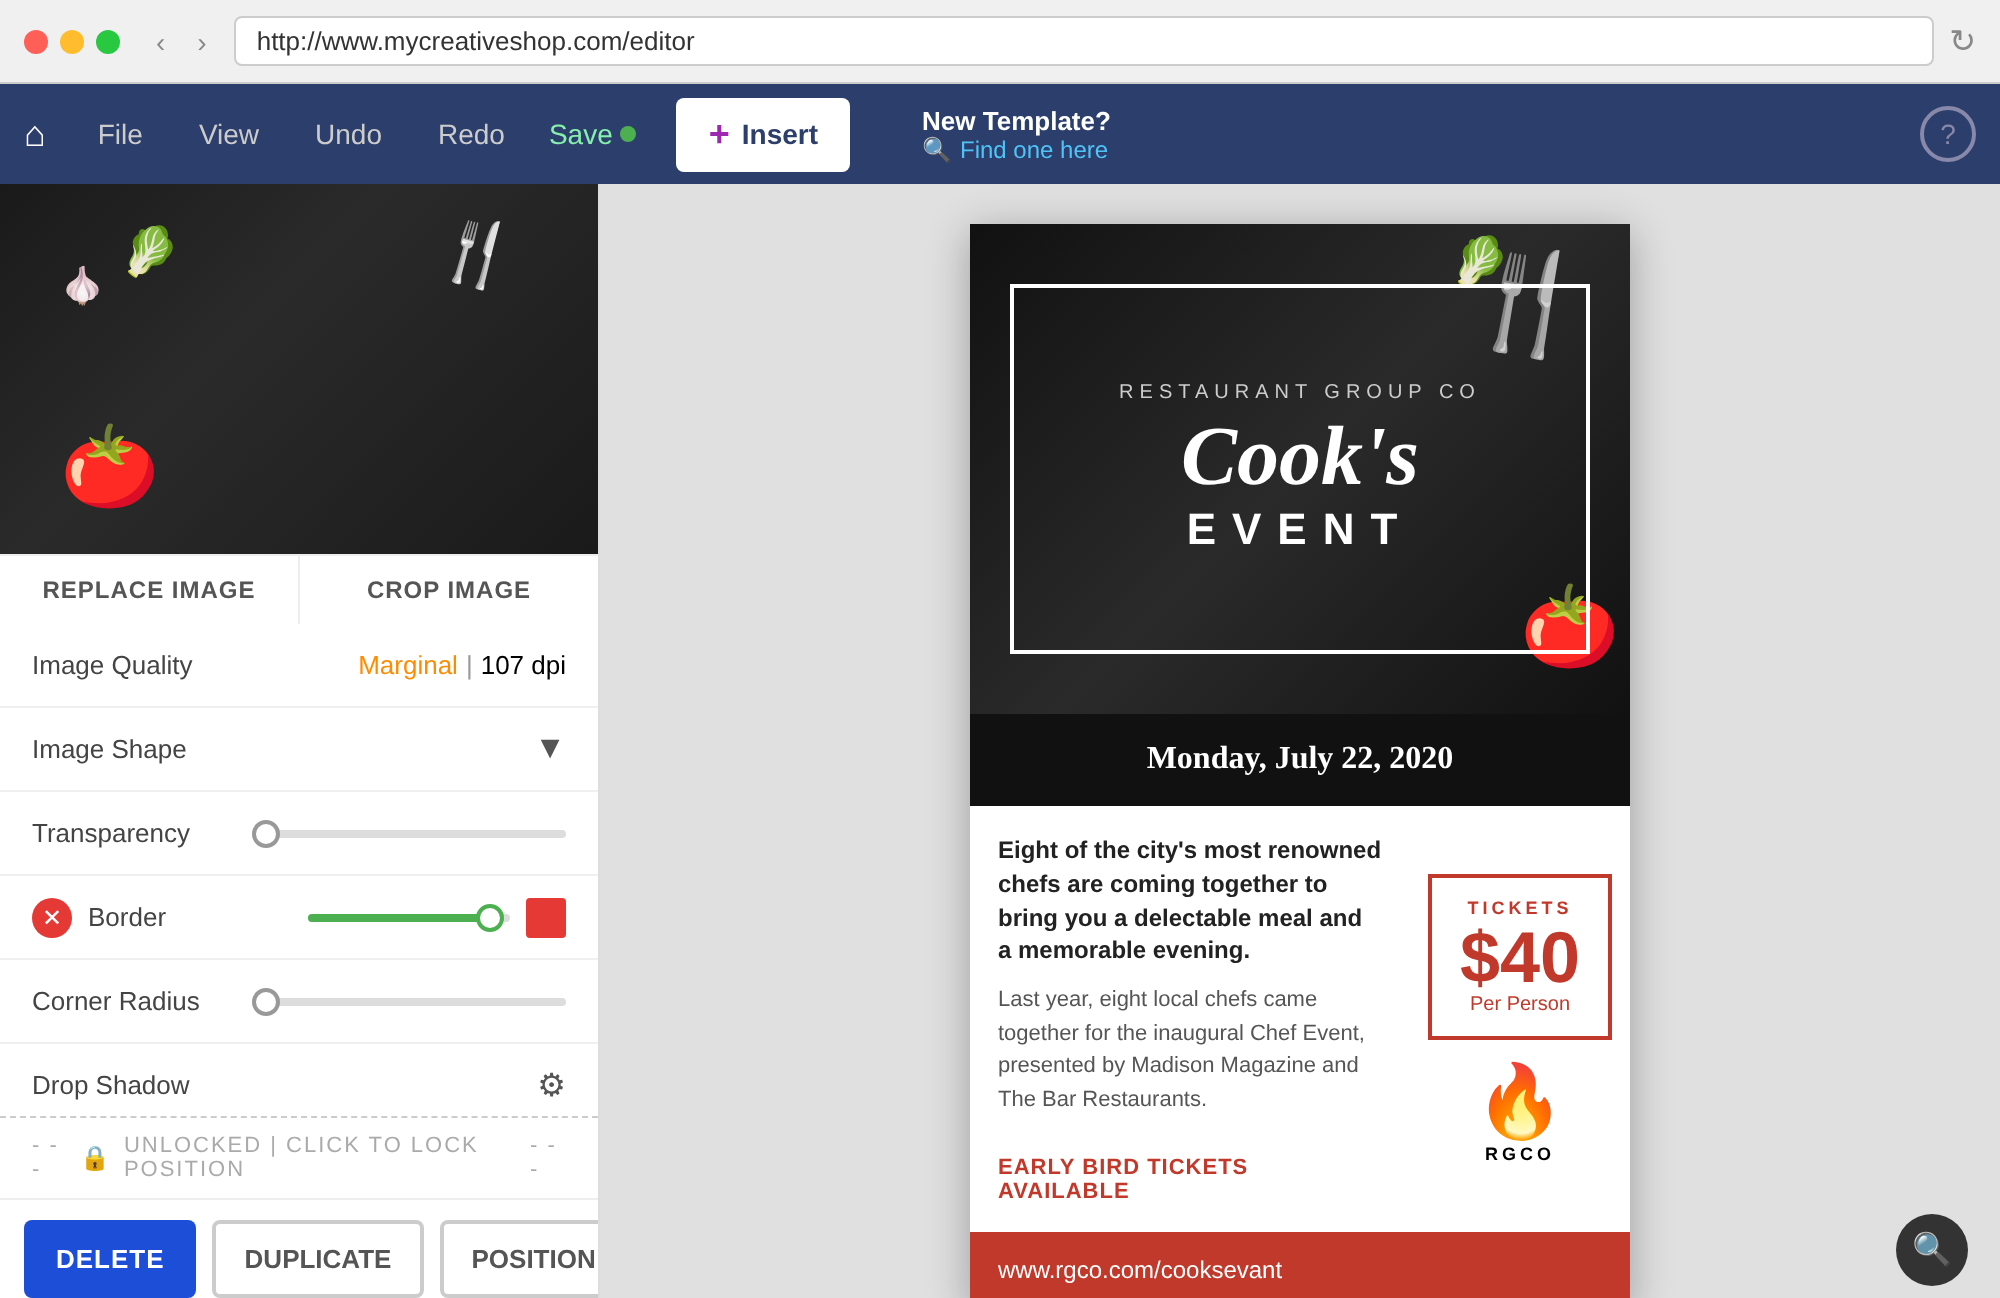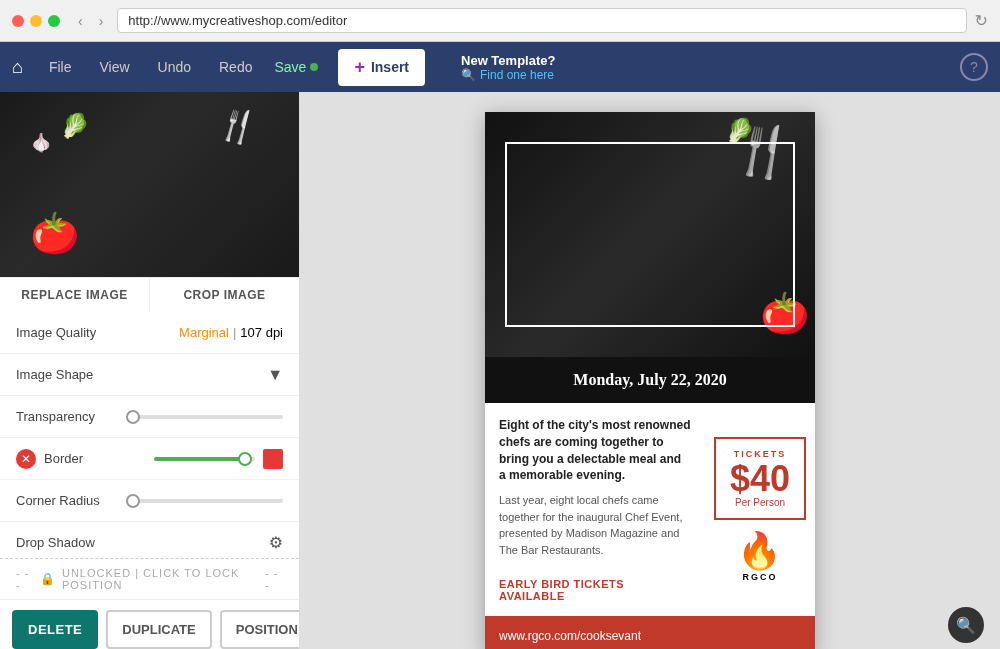--- a/index.html
+++ b/index.html
@@ -71,21 +71,21 @@
     
     
     .gear-icon { font-size: 16px; color: #555; cursor: pointer; }
 
     
     .lock-bar { border-top: 1px dashed #ccc; padding: 8px 16px; display: flex; align-items: center; justify-content: center; gap: 6px; color: #aaa; font-size: 11px; letter-spacing: 1px; cursor: pointer; }
     .lock-icon { font-size: 12px; }
 
     
     .action-buttons { display: flex; gap: 8px; padding: 10px 12px; border-top: 1px solid #eee; }
-    .action-btn-delete { background: #0f766e; color: white; border: none; border-radius: 4px; padding: 10px 16px; font-size: 13px; font-weight: 700; cursor: pointer; letter-spacing: 0.5px; }
+    .action-btn-delete { background: #1d4ed8; color: white; border: none; border-radius: 4px; padding: 10px 16px; font-size: 13px; font-weight: 700; cursor: pointer; letter-spacing: 0.5px; }
     .action-btn-outline { background: white; color: #555; border: 2px solid #ccc; border-radius: 4px; padding: 10px 14px; font-size: 13px; font-weight: 600; cursor: pointer; flex: 1; }
 
     
     .canvas-area { flex: 1; background: #e0e0e0; display: flex; align-items: flex-start; justify-content: center; padding: 20px; overflow: hidden; position: relative; }
 
     
     .flyer { width: 330px; background: white; box-shadow: 0 4px 20px rgba(0,0,0,0.3); overflow: hidden; position: relative; }
     .flyer-hero { width: 100%; height: 245px; background: #1a1a1a; position: relative; overflow: hidden; display: flex; align-items: center; justify-content: center; }
     .flyer-hero-bg { position: absolute; inset: 0; background: linear-gradient(135deg, #111 0%, #2a2a2a 50%, #111 100%); }
     .flyer-hero-fork { position: absolute; right: 20px; top: 10px; font-size: 50px; transform: rotate(10deg); opacity: 0.8; }
@@ -258,20 +258,25 @@
 
       <div class="flyer-hero">
         <div class="flyer-hero-bg"></div>
 
         <span class="flyer-hero-fork">🍴</span>
         <span class="flyer-hero-tomatoes">🍅</span>
         <span class="flyer-hero-greens">🥬</span>
 
         <div class="flyer-selection-box"></div>
 
+        <div class="flyer-hero-content">
+          <div class="flyer-subtitle">RESTAURANT GROUP CO</div>
+          <div class="flyer-title">Cook's</div>
+          <div class="flyer-title-sub">EVENT</div>
+        </div>
       </div>
 
       <div class="flyer-date-bar">
         <span class="flyer-date">Monday, July 22, 2020</span>
       </div>
 
       <div class="flyer-body">
         <div class="flyer-body-left">
           <p class="flyer-desc-bold">Eight of the city's most renowned chefs are coming together to bring you a delectable meal and a memorable evening.</p>
           <p class="flyer-desc">Last year, eight local chefs came together for the inaugural Chef Event, presented by Madison Magazine and The Bar Restaurants.</p>

